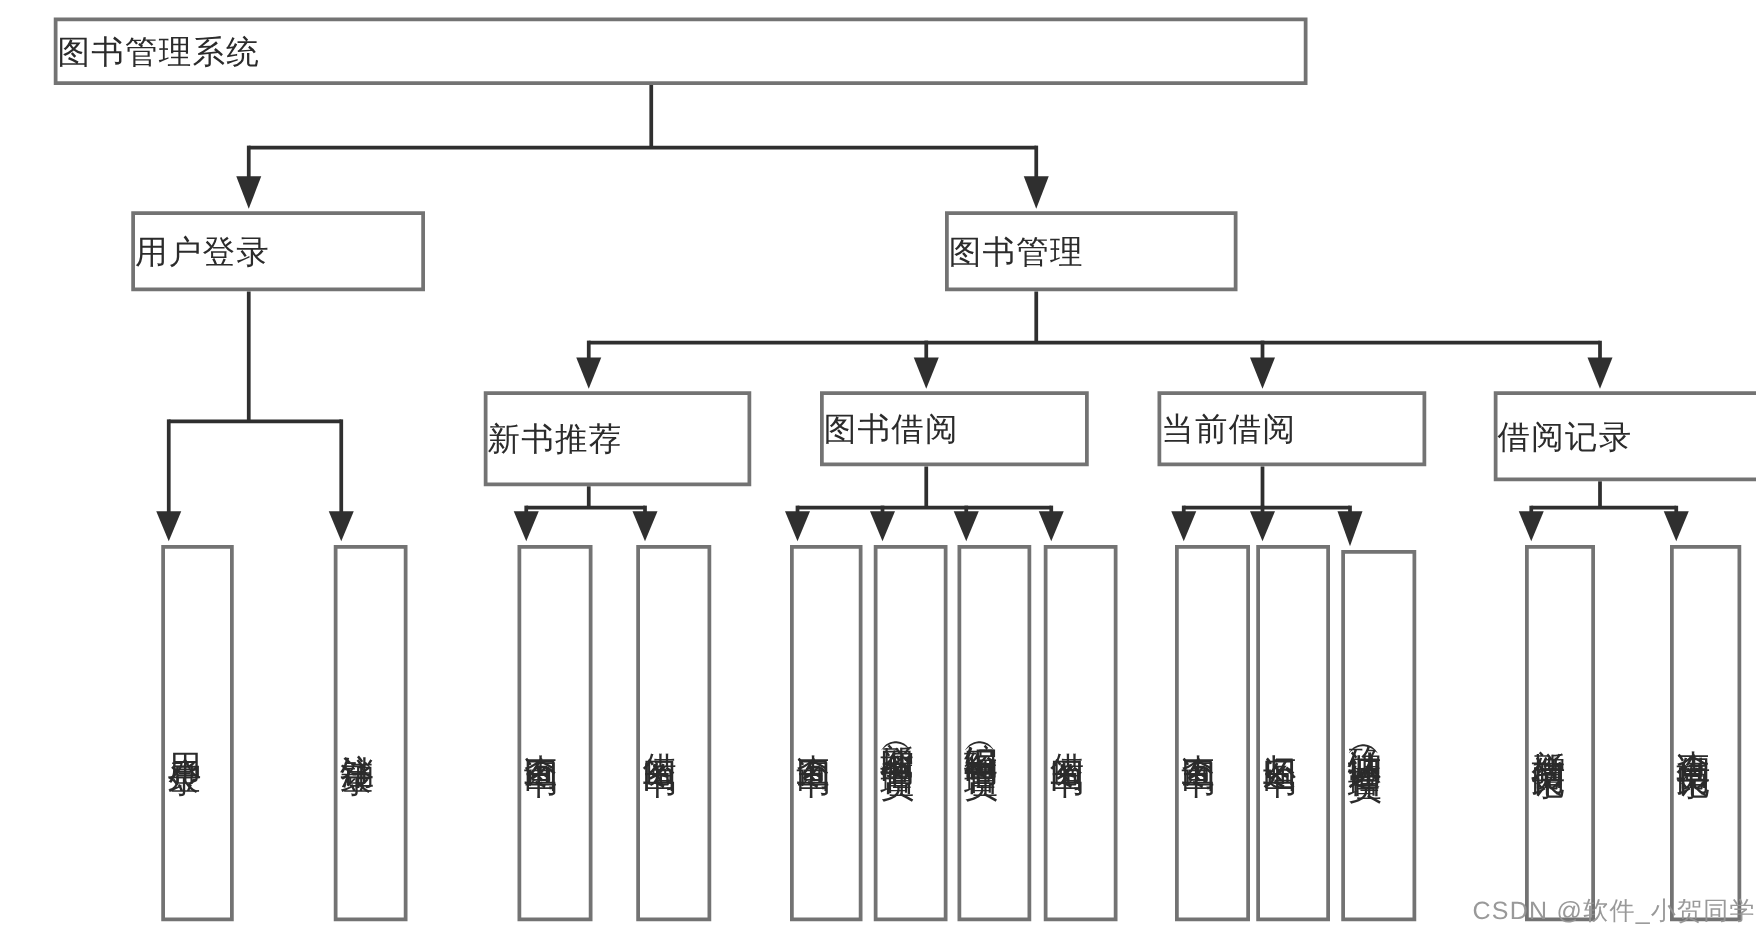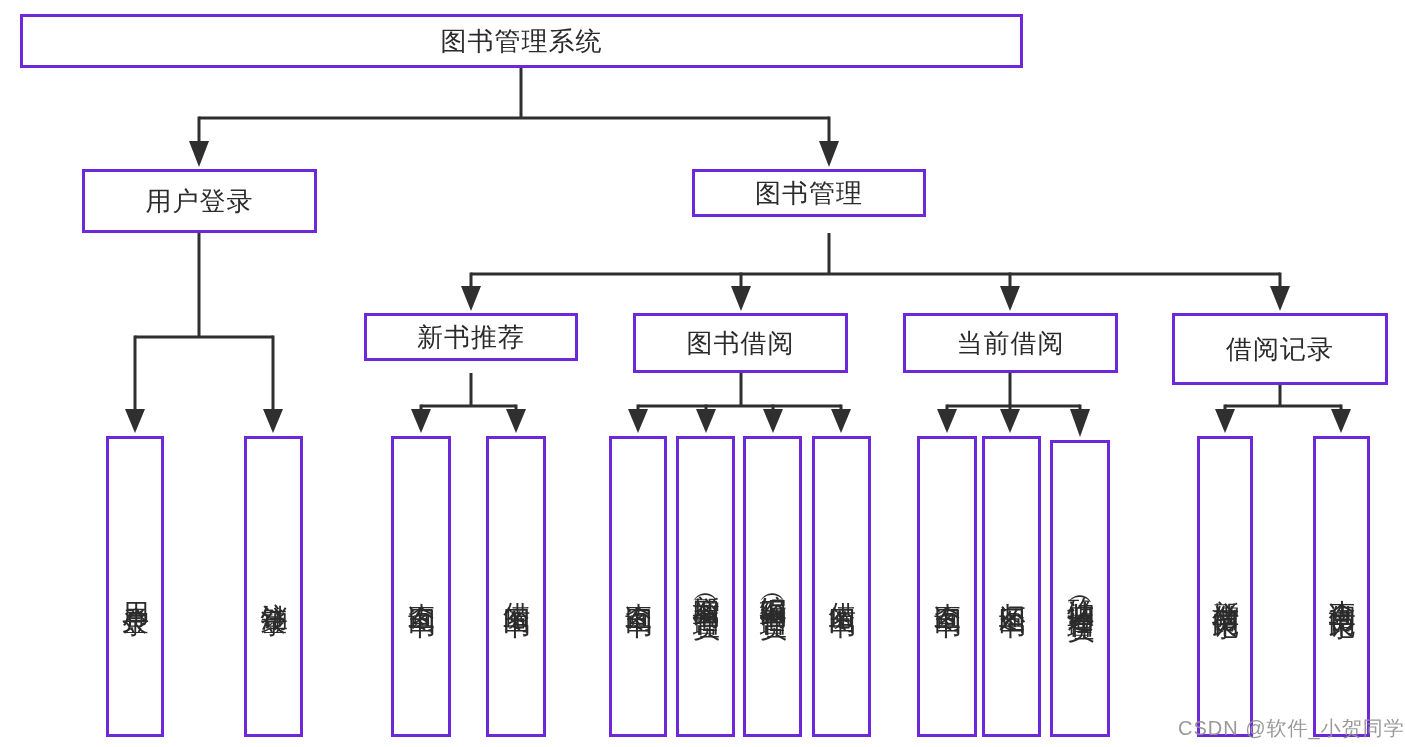--- a/index.html
+++ b/index.html
@@ -9,27 +9,28 @@
     background:#ffffff;
     font-family:"Liberation Sans","DejaVu Sans",sans-serif;
     overflow:hidden;
   }
   #connectors{
     position:absolute;left:0;top:0;width:1405px;height:747px;z-index:1;
   }
   .box{
     position:absolute;
     box-sizing:border-box;
-    border:3px solid #6d28d9;
+    border:3px solid #737373;
     background:#ffffff;
     display:flex;
     align-items:center;
-    justify-content:center;
+    justify-content:flex-start;
     color:#2b2b2b;
     z-index:2;
+    margin-left:23px;
   }
   .h-label{
     font-size:26px;
     letter-spacing:1px;
     white-space:nowrap;
   }
   .v-label{
     writing-mode:vertical-rl;
     text-orientation:upright;
     font-size:27px;
@@ -122,25 +123,25 @@
     </g>
   </svg>
 
   <div class="box" style="left:20px;top:14px;width:1003px;height:54px">
     <span class="h-label">图书管理系统</span>
   </div>
 
   <div class="box" style="left:82px;top:169px;width:235px;height:64px">
     <span class="h-label">用户登录</span>
   </div>
-  <div class="box" style="left:692px;top:169px;width:234px;height:48px">
+  <div class="box" style="left:733px;top:169px;width:234px;height:64px">
     <span class="h-label">图书管理</span>
   </div>
 
-  <div class="box" style="left:364px;top:313px;width:214px;height:48px">
+  <div class="box" style="left:364px;top:313px;width:214px;height:76px">
     <span class="h-label">新书推荐</span>
   </div>
   <div class="box" style="left:903px;top:313px;width:215px;height:60px">
     <span class="h-label">当前借阅</span>
   </div>
   <div class="box" style="left:633px;top:313px;width:215px;height:60px">
     <span class="h-label">图书借阅</span>
   </div>
   <div class="box" style="left:1172px;top:313px;width:216px;height:72px">
     <span class="h-label">借阅记录</span>

